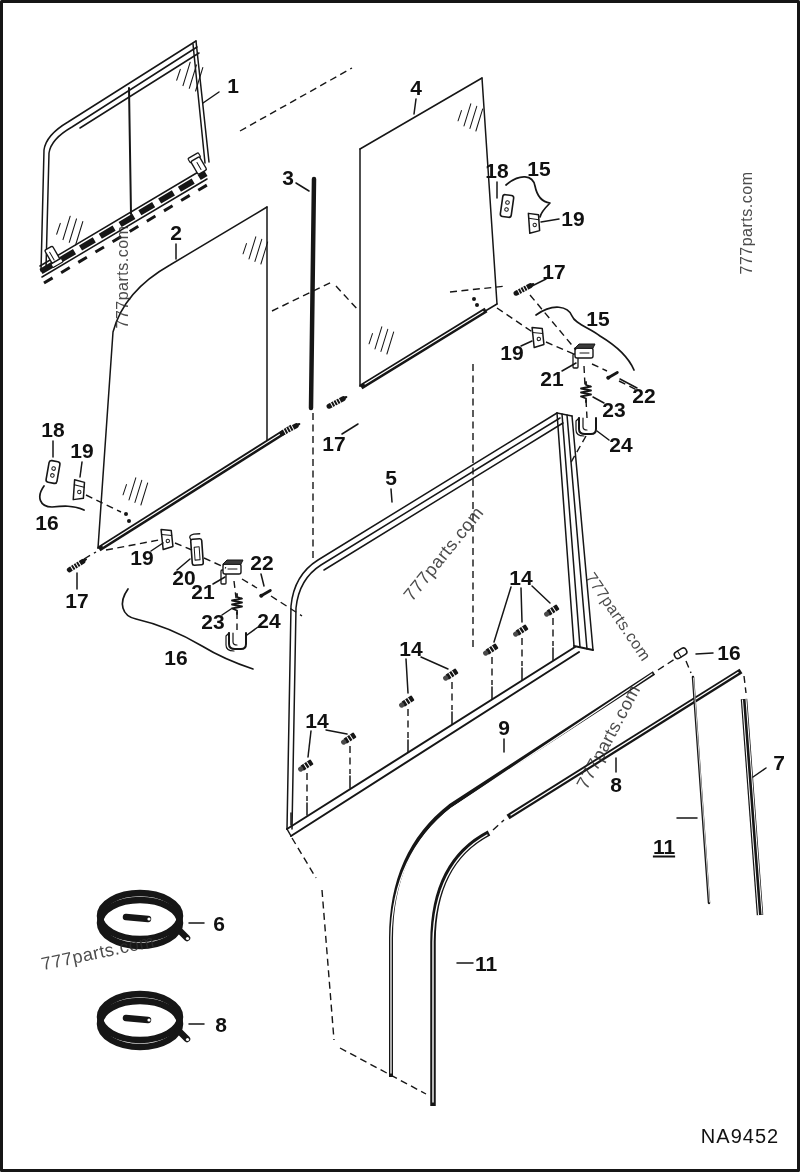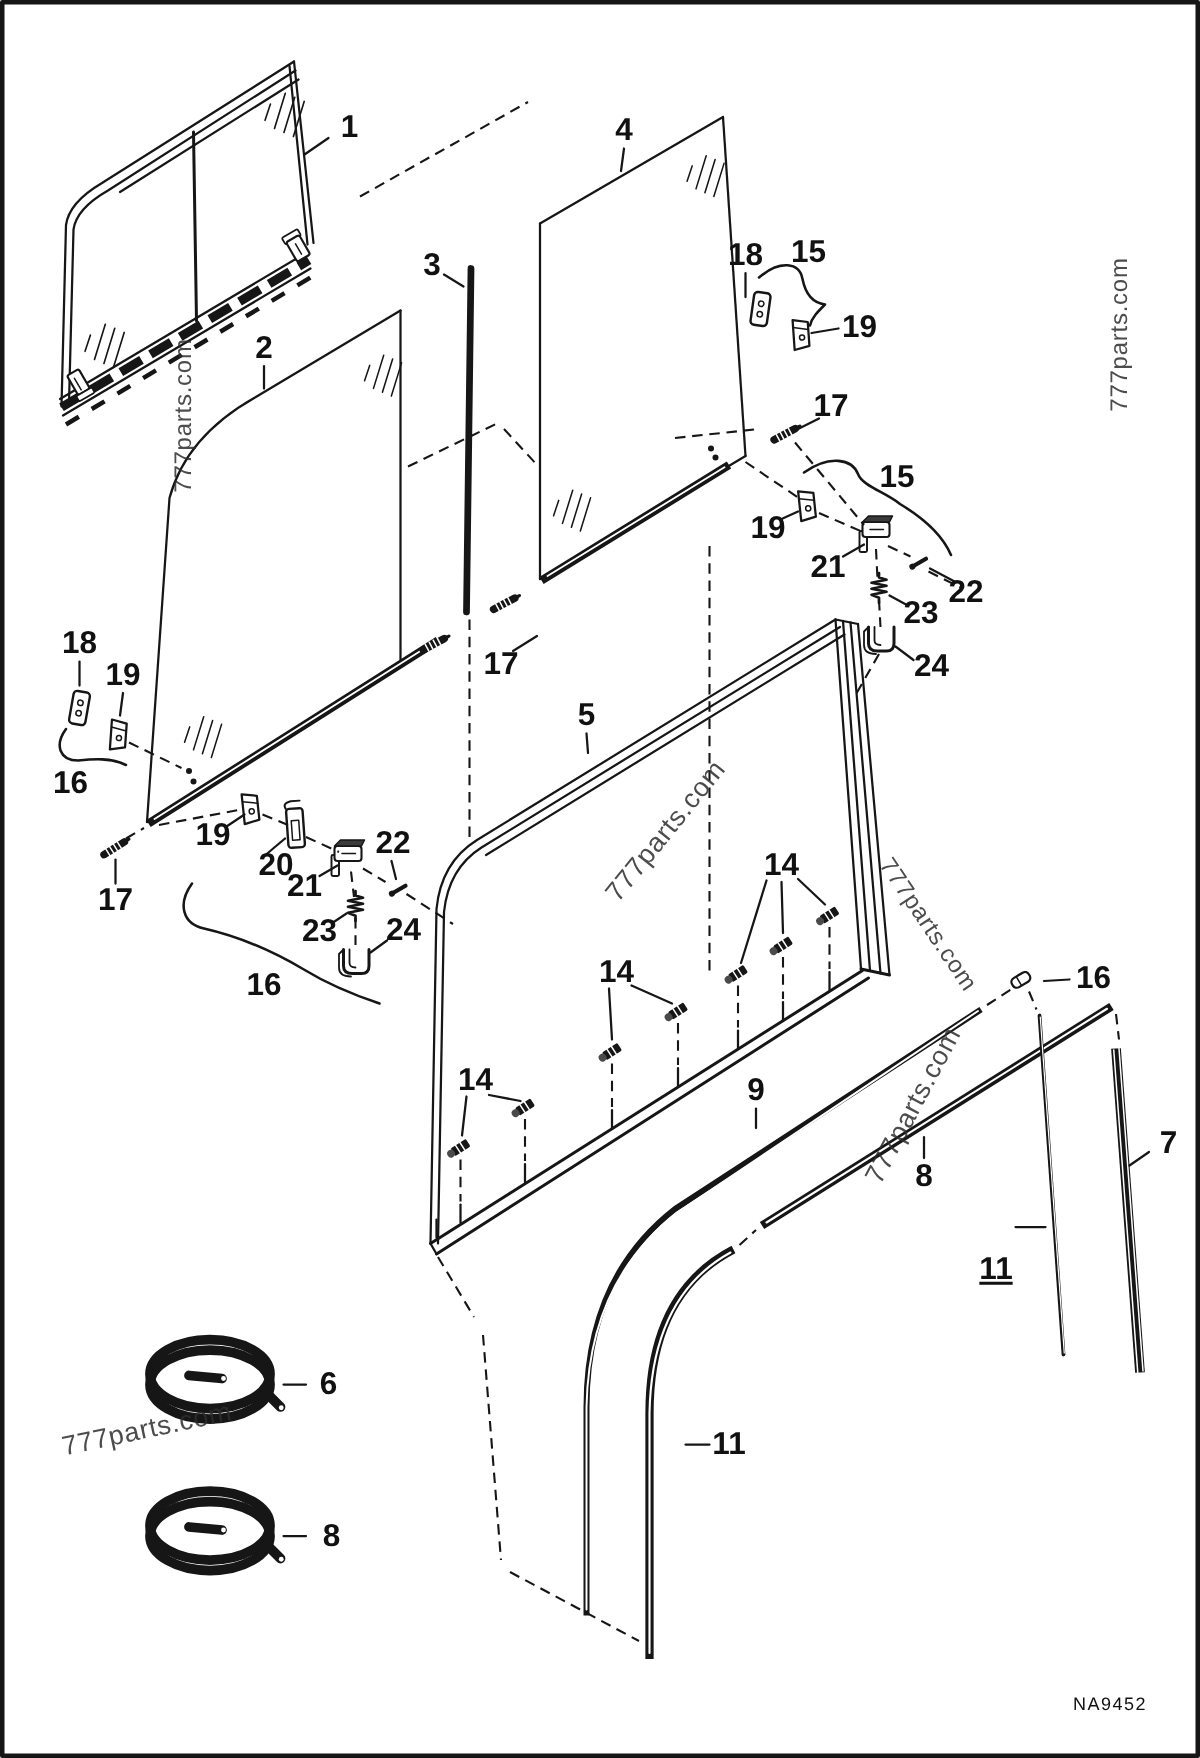--- a/index.html
+++ b/index.html
@@ -5,21 +5,21 @@
   html,body{margin:0;padding:0;background:#e8e8e8;}
   .page{position:relative;width:800px;height:1172px;background:#ffffff;overflow:hidden;
         font-family:"Liberation Sans",sans-serif;}
   .art{position:absolute;left:0;top:0;width:800px;height:1172px;}
   .layer{position:absolute;left:0;top:0;width:800px;height:1172px;pointer-events:none;}
   .callout{position:absolute;transform:translate(-50%,-50%);font-weight:bold;
            font-size:21px;color:#111;line-height:1;white-space:nowrap;}
   .wm{position:absolute;white-space:nowrap;color:rgba(45,45,45,0.85);
       font-size:16px;letter-spacing:0.5px;}
   .wm-lg{font-size:18px;}
-  .code{position:absolute;transform:translate(-50%,-50%);font-size:12px;color:#111;
+  .code{position:absolute;transform:translate(-50%,-50%);font-size:20px;color:#111;
         letter-spacing:1px;}
 </style>
 </head>
 <body>
 
 <div class="page">
 
   <svg class="art" viewBox="0 0 800 1172" fill="none" stroke="#161616" stroke-width="1.5" stroke-linecap="round" stroke-linejoin="round">
     <defs>
       <g id="shine" stroke-width="1.2">

